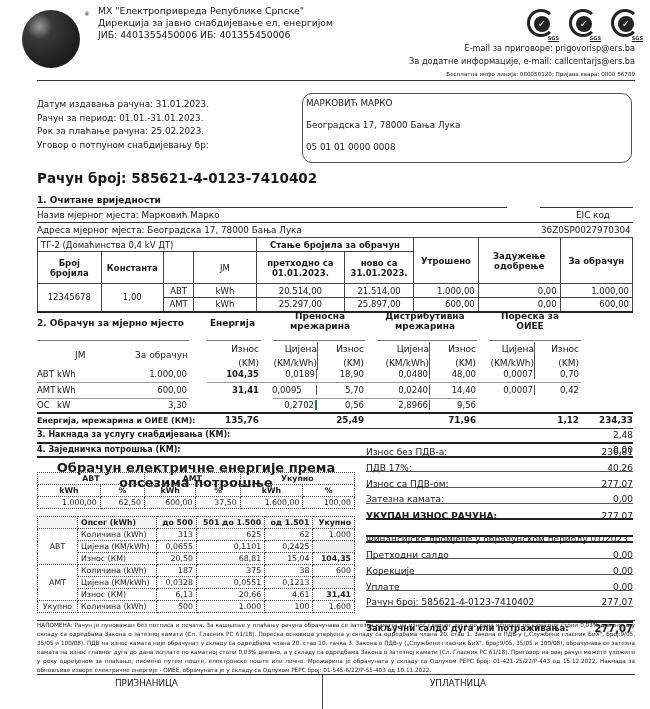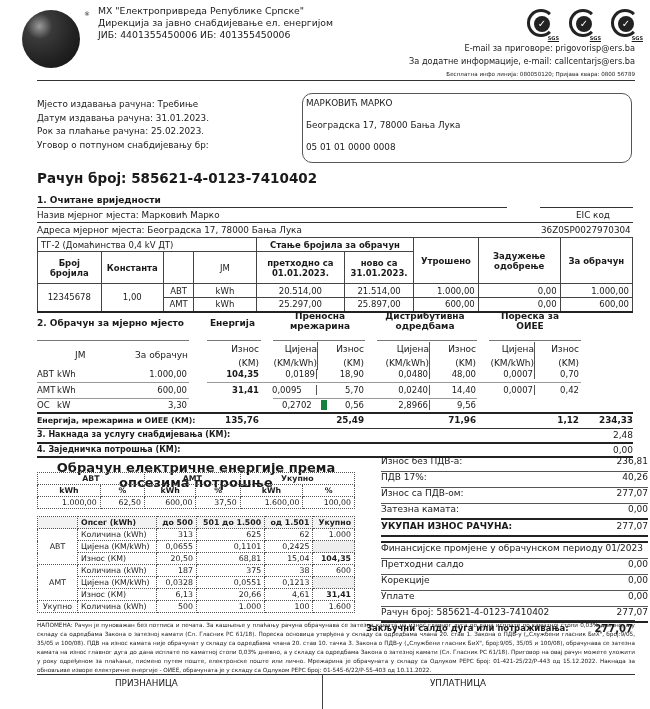--- a/index.html
+++ b/index.html
@@ -21,21 +21,21 @@
 .addrbox div{margin-bottom:12px}
 table{border-collapse:collapse}
 .t1{position:absolute;left:37px;width:596px;font-size:8.5px}
 .t1 td{border:1px solid #444;padding:1px 3px;height:14px}
 .b{font-weight:bold}
 .r{text-align:right}
 .c{text-align:center}
 .sec-title{font-weight:bold;font-size:9px}
 .t3{position:absolute;font-size:7.8px}
 .t3 td{border:1px dotted #555;padding:0 3px;height:12px}
-.sumrow{position:absolute;left:381px;width:267px;font-size:9px;display:flex;justify-content:space-between;border-bottom:1px solid #555;height:16px;padding-bottom:14px}
+.sumrow{position:absolute;left:366px;width:267px;font-size:9px;display:flex;justify-content:space-between;border-bottom:1px solid #555;height:16px;align-items:flex-end;padding-bottom:14px}
 .note{left:37px;top:621px;width:598px;font-size:5.7px;line-height:9px;text-align:justify}
 .foot{font-size:8.8px}
 </style>
 </head>
 <body>
 
 <div class="abs logo"></div>
 <div class="abs reg">®</div>
 <div class="abs hdr-txt">
   <div>МХ "Електропривреда Републике Српске"</div>
@@ -58,22 +58,22 @@
       <div class="dot">✓</div>
       <div class="sgs">SGS</div>
     </div>
 </div>
 <div class="abs contact" style="top:43px">E-mail за приговоре: prigovorisp@ers.ba</div>
 <div class="abs contact" style="top:56px">За додатне информације, e-mail: callcentarjs@ers.ba</div>
 <div class="abs contact" style="top:69px;font-size:5.6px">Бесплатна инфо линија: 080050120; Пријава квара: 0800 56789</div>
 <div class="abs hline" style="left:37px;top:80px;width:598px"></div>
 
 <div class="abs meta">
-  <div>Мјесто издавања рачуна: Требиње</div>
   <div>Датум издавања рачуна: 31.01.2023.</div>
+  <div>Рачун за период: 01.01.-31.01.2023.</div>
   <div>Рок за плаћање рачуна: 25.02.2023.</div>
   <div>Уговор о потпуном снабдијевању бр:</div>
 </div>
 <div class="abs invno">Рачун број: 585621-4-0123-7410402</div>
 <div class="abs addrbox">
   <div>МАРКОВИЋ МАРКО</div>
   <div>Београдска 17, 78000 Бања Лука</div>
   <div>05 01 01 0000 0008</div>
 </div>
 
@@ -122,21 +122,21 @@
     <td class="r">600,00</td>
     <td class="r">0,00</td>
     <td class="r">600,00</td>
   </tr>
 </tbody>
   </table>
 
 <div class="abs sec-title" style="left:37px;top:318px">2. Обрачун за мјерно мјесто</div>
 <div class="abs b c" style="left:205px;top:318px;width:55px">Енергија</div>
 <div class="abs b c" style="left:280px;top:311px;width:80px">Преносна мрежарина</div>
-<div class="abs b c" style="left:380px;top:311px;width:90px">Дистрибутивна одредбама</div>
+<div class="abs b c" style="left:380px;top:311px;width:90px">Дистрибутивна мрежарина</div>
 <div class="abs b c" style="left:490px;top:311px;width:80px">Пореска за ОИЕЕ</div>
 
 <div class="abs hline" style="left:37px;top:340px;width:152px;background:#777"></div>
 <div class="abs hline" style="left:207px;top:340px;width:54px;background:#777"></div>
 <div class="abs hline" style="left:273px;top:340px;width:92px;background:#777"></div>
 <div class="abs hline" style="left:377px;top:340px;width:100px;background:#777"></div>
 <div class="abs hline" style="left:489px;top:340px;width:92px;background:#777"></div>
 
 <div class="abs" style="left:75px;top:350px">ЈМ</div>
 <div class="abs" style="left:135px;top:350px">За обрачун</div>
@@ -194,21 +194,21 @@
   <span class="abs r" style="left:397px;width:42px">14,40</span>
   <span class="abs r" style="left:452px;width:46px;border-right:1px solid #555;padding-right:1px">0,0007</span>
   <span class="abs r" style="left:503px;width:39px">0,42</span>
 </div>
 <div class="abs hline" style="left:37px;top:398px;width:152px;background:#999"></div>
 <div class="abs hline" style="left:273px;top:398px;width:204px;background:#999"></div>
 <div class="abs" style="left:37px;top:400px;width:545px;height:14px;font-size:8.5px">
   <span class="abs" style="left:0">ОС</span>
   <span class="abs" style="left:20px">kW</span>
   <span class="abs r" style="left:90px;width:60px">3,30</span>
-  <span class="abs r" style="left:245px;width:45px;border-right:6px solid #15803d;padding-right:10px">0,2702</span>
+  <span class="abs r" style="left:235px;width:45px;border-right:2px solid #15803d;padding-right:1px">0,2702</span>
   <span class="abs r" style="left:285px;width:42px">0,56</span>
   <span class="abs r" style="left:343px;width:50px;border-right:1px solid #555;padding-right:1px">2,8966</span>
   <span class="abs r" style="left:397px;width:42px">9,56</span>
 </div>
 <div class="abs" style="left:37px;top:412px;width:596px;height:2px;background:#222"></div>
 <div class="abs b" style="left:37px;top:415px;width:596px;height:14px;font-size:8.8px">
   <span class="abs" style="left:0;font-size:7.8px;top:1px">Енергија, мрежарина и ОИЕЕ (КМ):</span>
   <span class="abs r" style="left:170px;width:52px">135,76</span>
   <span class="abs r" style="left:285px;width:42px">25,49</span>
   <span class="abs r" style="left:397px;width:42px">71,96</span>

